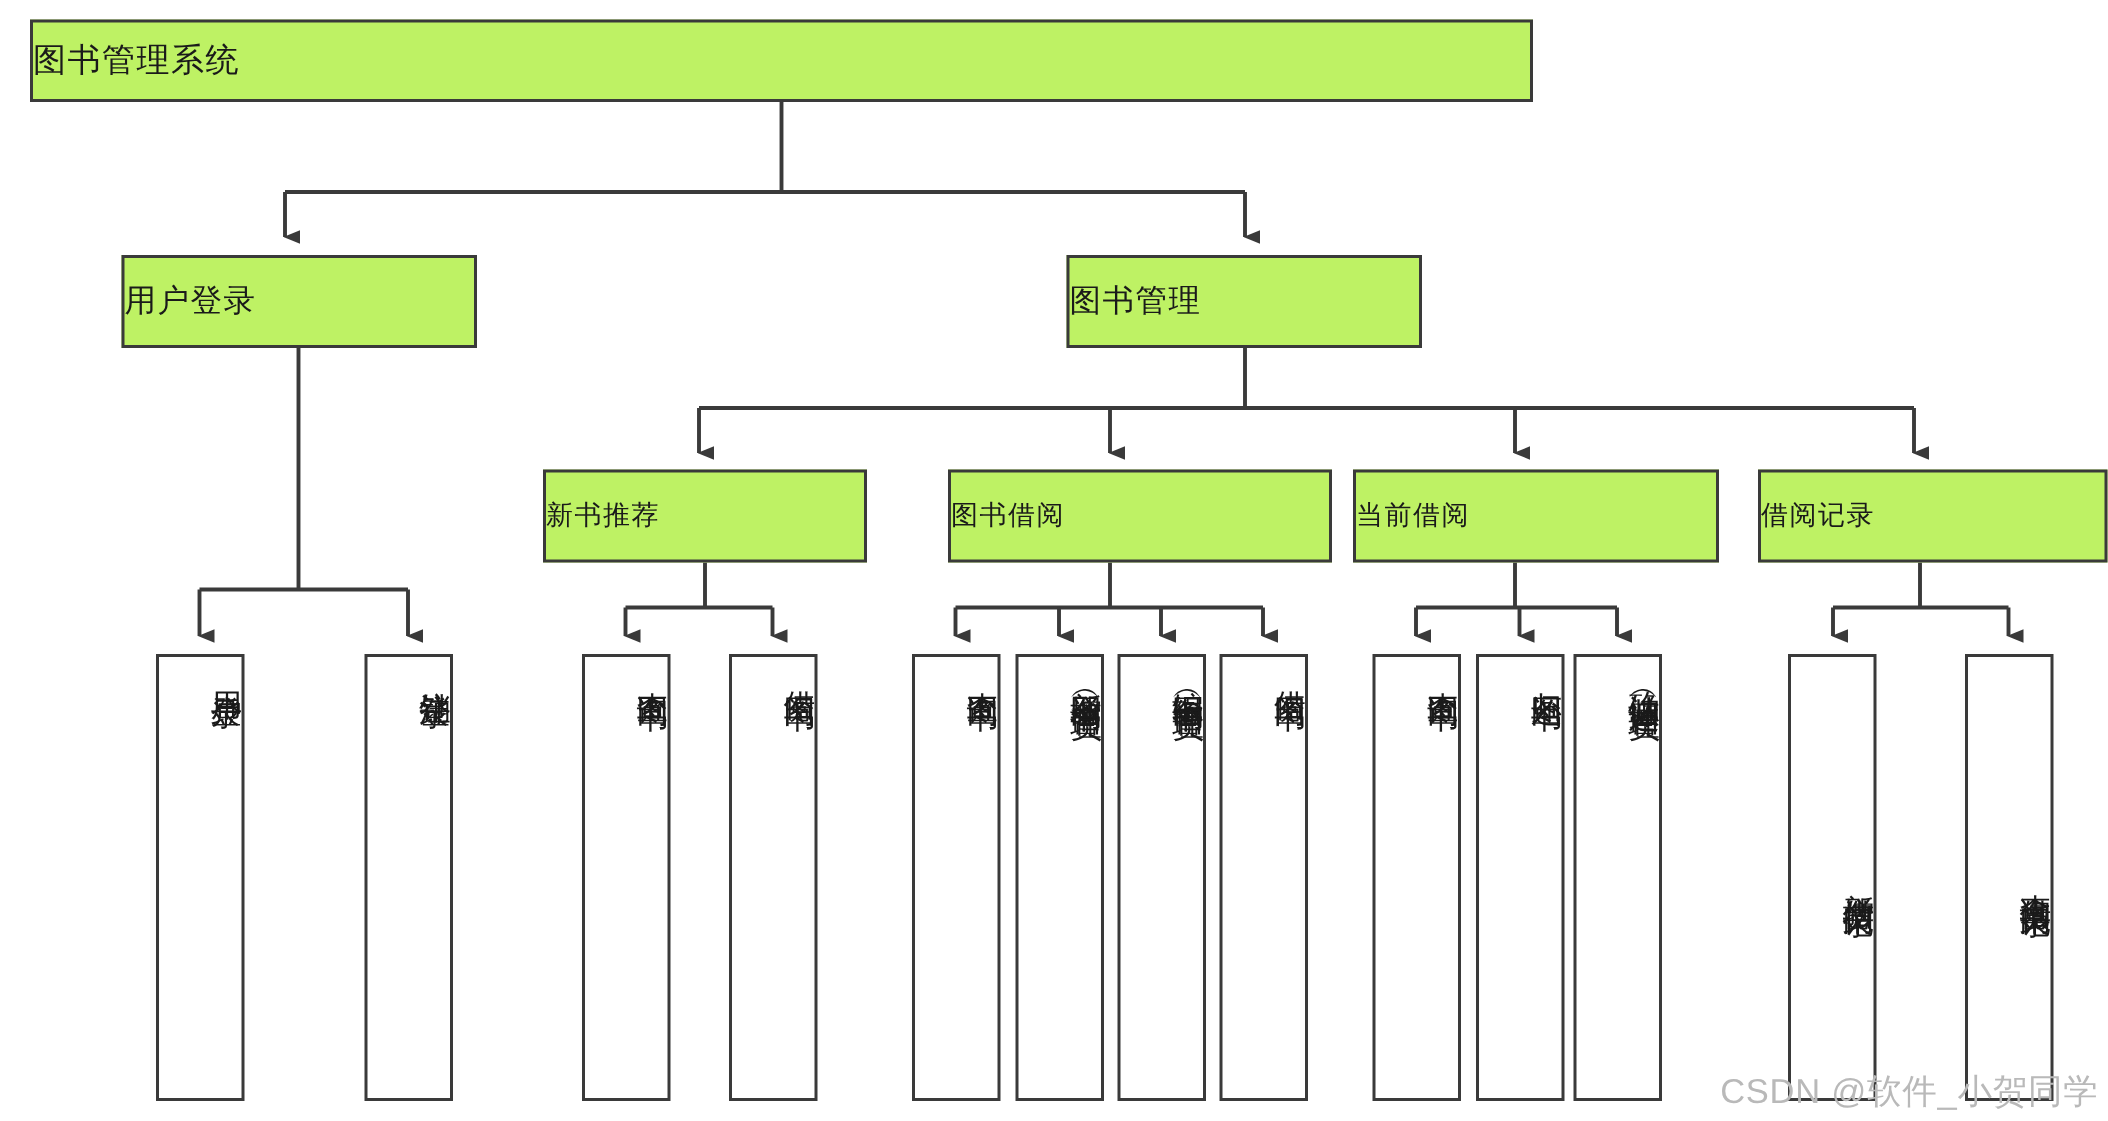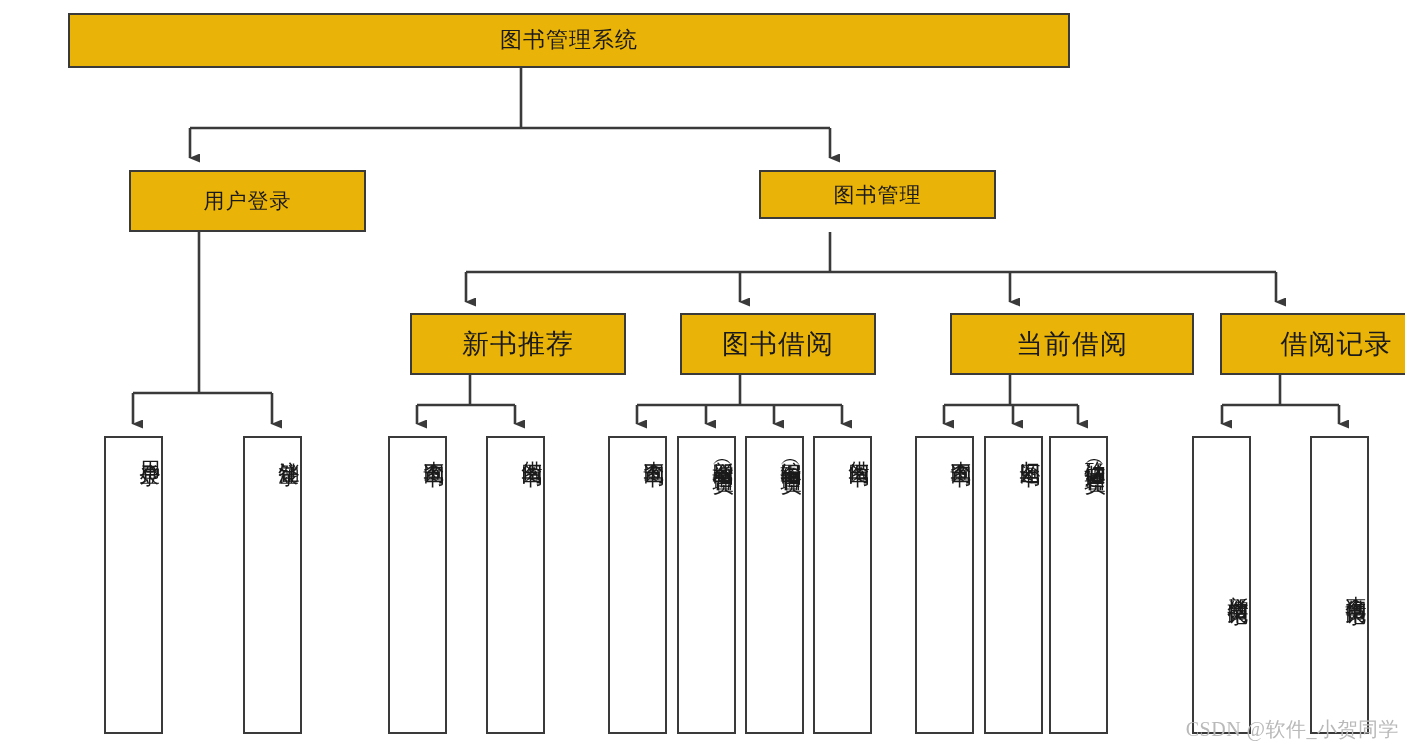--- a/index.html
+++ b/index.html
@@ -13,35 +13,33 @@
   }
   #diagram{
     position:absolute;left:0;top:0;width:1405px;height:747px;
   }
   .svg-layer{position:absolute;left:0;top:0;width:1405px;height:747px;pointer-events:none;}
 
   
   .node{
     position:absolute;
     box-sizing:border-box;
-    background:#eab308;
+    background:#bef264;
     border:2px solid #3a3a3a;
     display:flex;
     align-items:center;
-    justify-content:center;
     color:#1a1a1a;
     font-size:21px;
     letter-spacing:1px;
     line-height:1.2;
     z-index:3;
-    margin-left:48px;
   }
   .node.root{font-size:22px;}
   .node.lvl2{font-size:21px;}
-  .node.lvl3{font-size:27px;}
+  .node.lvl3{font-size:18px;}
 
   
   .leaf{
     position:absolute;
     box-sizing:border-box;
     background:#ffffff;
     border:2px solid #3a3a3a;
     color:#1a1a1a;
     font-size:21px;
     z-index:3;
@@ -61,25 +59,24 @@
     line-height:1.0;
     white-space:pre;
   }
   .leaf.align-center .vtext{text-align:center;padding-top:0;}
 
   
   #watermark{
     position:absolute;
     right:6px;bottom:4px;
     color:#b9b9b9;
-    font-size:20px;
+    font-size:23px;
     letter-spacing:0.5px;
     z-index:6;
     white-space:nowrap;
-    font-family:Liberation Serif, serif;
   }
 </style>
 </head>
 <body>
 
 <div id="diagram">
 
   <svg class="svg-layer" viewBox="0 0 1405 747" xmlns="http://www.w3.org/2000/svg">
     <defs>
       <marker id="arrowhead" markerWidth="9" markerHeight="11" refX="4.5" refY="10" orient="auto" markerUnits="userSpaceOnUse">
@@ -132,28 +129,28 @@
     </g>
   </svg>
 
   <div class="node root" style="left:20px;top:13px;width:1002px;height:55px;">
     <span>图书管理系统</span>
   </div>
 
   <div class="node lvl2" style="left:81px;top:170px;width:237px;height:62px;">
     <span>用户登录</span>
   </div>
-  <div class="node lvl2" style="left:711px;top:170px;width:237px;height:49px;">
+  <div class="node lvl2" style="left:711px;top:170px;width:237px;height:62px;">
     <span>图书管理</span>
   </div>
 
   <div class="node lvl3" style="left:362px;top:313px;width:216px;height:62px;">
     <span>新书推荐</span>
   </div>
-  <div class="node lvl3" style="left:632px;top:313px;width:196px;height:62px;">
+  <div class="node lvl3" style="left:632px;top:313px;width:256px;height:62px;">
     <span>图书借阅</span>
   </div>
   <div class="node lvl3" style="left:902px;top:313px;width:244px;height:62px;">
     <span>当前借阅</span>
   </div>
   <div class="node lvl3" style="left:1172px;top:313px;width:233px;height:62px;">
     <span>借阅记录</span>
   </div>
 
   <div class="leaf" style="left:104px;top:436px;width:59px;height:298px;">

